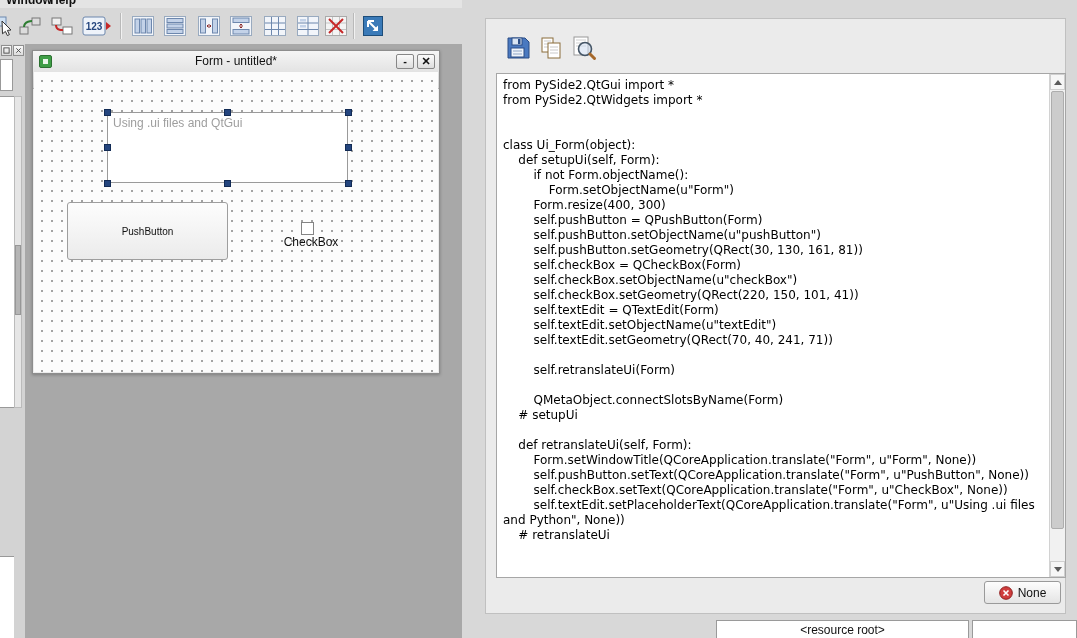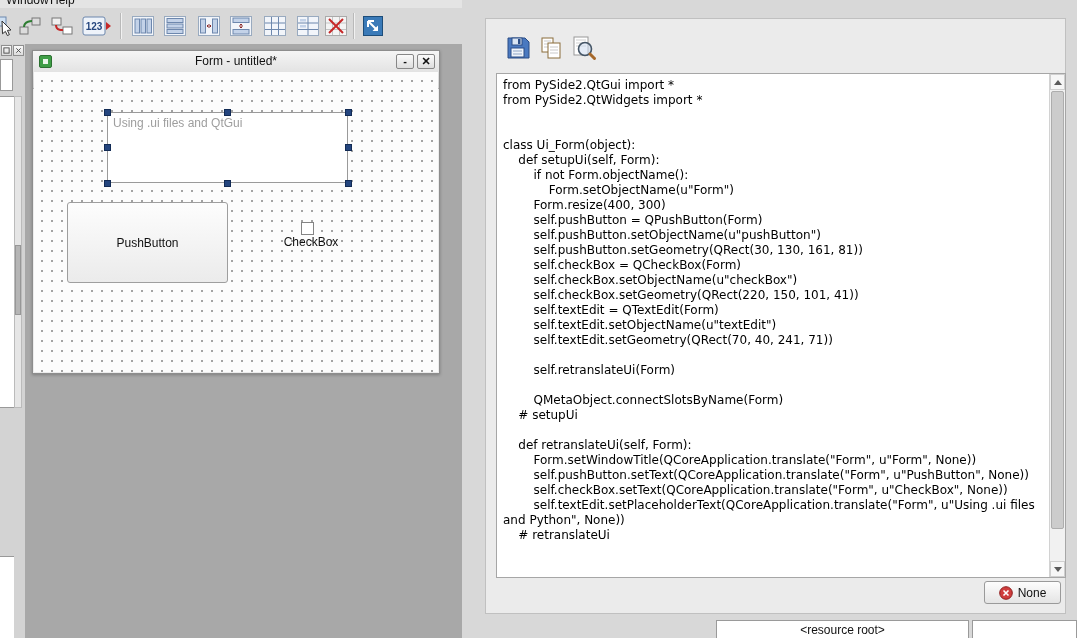--- a/index.html
+++ b/index.html
@@ -4,21 +4,21 @@
 <style>
   * { margin:0; padding:0; box-sizing:border-box; }
   html,body { background:#bfbfbf; }
   #screen {
     position:relative; width:1077px; height:638px; overflow:hidden;
     background:#d8d8d8; font-family:"Liberation Sans",sans-serif;
     font-size:12px; color:#1a1a1a;
   }
 
   
-  .menubar { position:absolute; top:0; left:0; width:462px; height:8px; background:#e4e4e4; overflow:hidden; }
+  .menubar { position:absolute; top:0; left:0; width:462px; height:8px; background:#e4e4e4; overflow:hidden;font-weight:bold; }
   .menubar span { position:absolute; top:-7px; font-size:12px; color:#111; }
 
   
   .tool { position:absolute; top:14px; width:24px; height:24px; }
   .tool svg { width:100%; height:100%; display:block; }
   .tsep { position:absolute; top:13px; width:2px; height:26px;
           border-left:1px solid #b9b9b9; border-right:1px solid #f1f1f1; }
 
   
   .left-dock { position:absolute; left:0; top:44px; width:25px; height:594px; background:#d3d3d3; }
@@ -43,24 +43,24 @@
           background:linear-gradient(#fbfbfb,#dddddd); display:flex; align-items:center; justify-content:center;
           font-size:11px; font-weight:bold; line-height:1; color:#111; }
   .fbody { position:absolute; left:1px; top:21px; right:1px; bottom:1px; background:#fcfcfc;
            background-image:radial-gradient(circle,#a3a3a3 1px,transparent 1.3px);
            background-size:10px 10px; background-position:3px 4px; }
 
   .widget-textedit { position:absolute; left:73px; top:40px; width:241px; height:71px;
                      background:#ffffff; border:1px solid #9a9a9a; padding:3px 5px;
                      color:#9e9e9e; font-size:12px; }
   .hd { position:absolute; width:7px; height:7px; background:#24457e; border:1px solid #122b55; }
-  .widget-push { position:absolute; left:33px; top:130px; width:161px; height:81px;
+  .widget-push { position:absolute; left:33px; top:130px; width:161px; height:58px;
                  border:1px solid #9e9e9e; border-radius:3px;
                  background:linear-gradient(#fdfdfd,#ebebeb);
-                 display:flex; align-items:center; justify-content:center; font-size:12px; color:#111; }
+                 display:flex; align-items:center; justify-content:center; font-size:10px; color:#111; }
   .widget-check { position:absolute; left:223px; top:150px; width:101px; height:41px;
                   display:flex; align-items:center;flex-direction:column; }
   .cb-box { width:13px; height:13px; background:#fff; border:1px solid #848484; }
   .cb-label { margin-left:7px; font-size:12px; color:#111; }
 
   
   .dialog { position:absolute; left:485px; top:18px; width:581px; height:596px;
             background:#ebebeb; border:1px solid #c0c0c0; }
   .dtool { position:absolute; width:26px; height:26px; }
   .dtool svg { width:100%; height:100%; display:block; }

